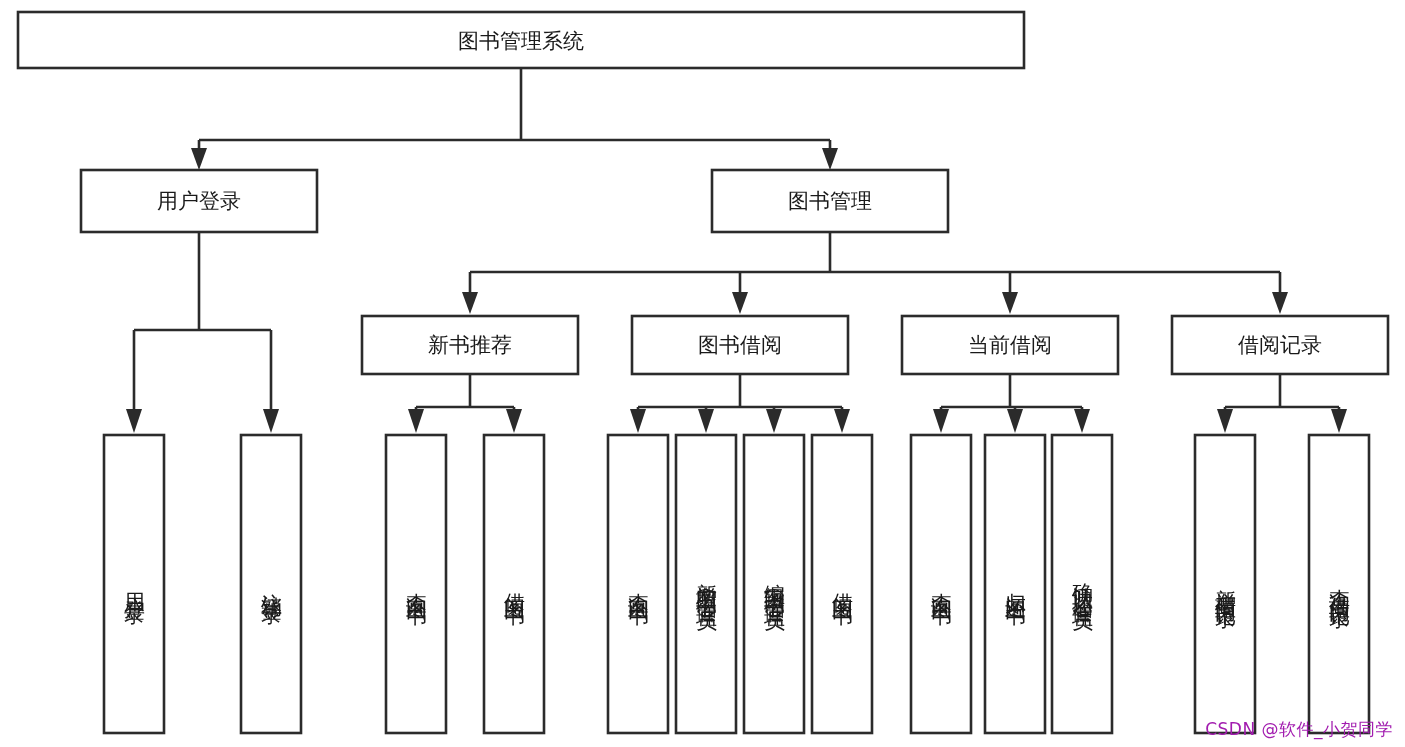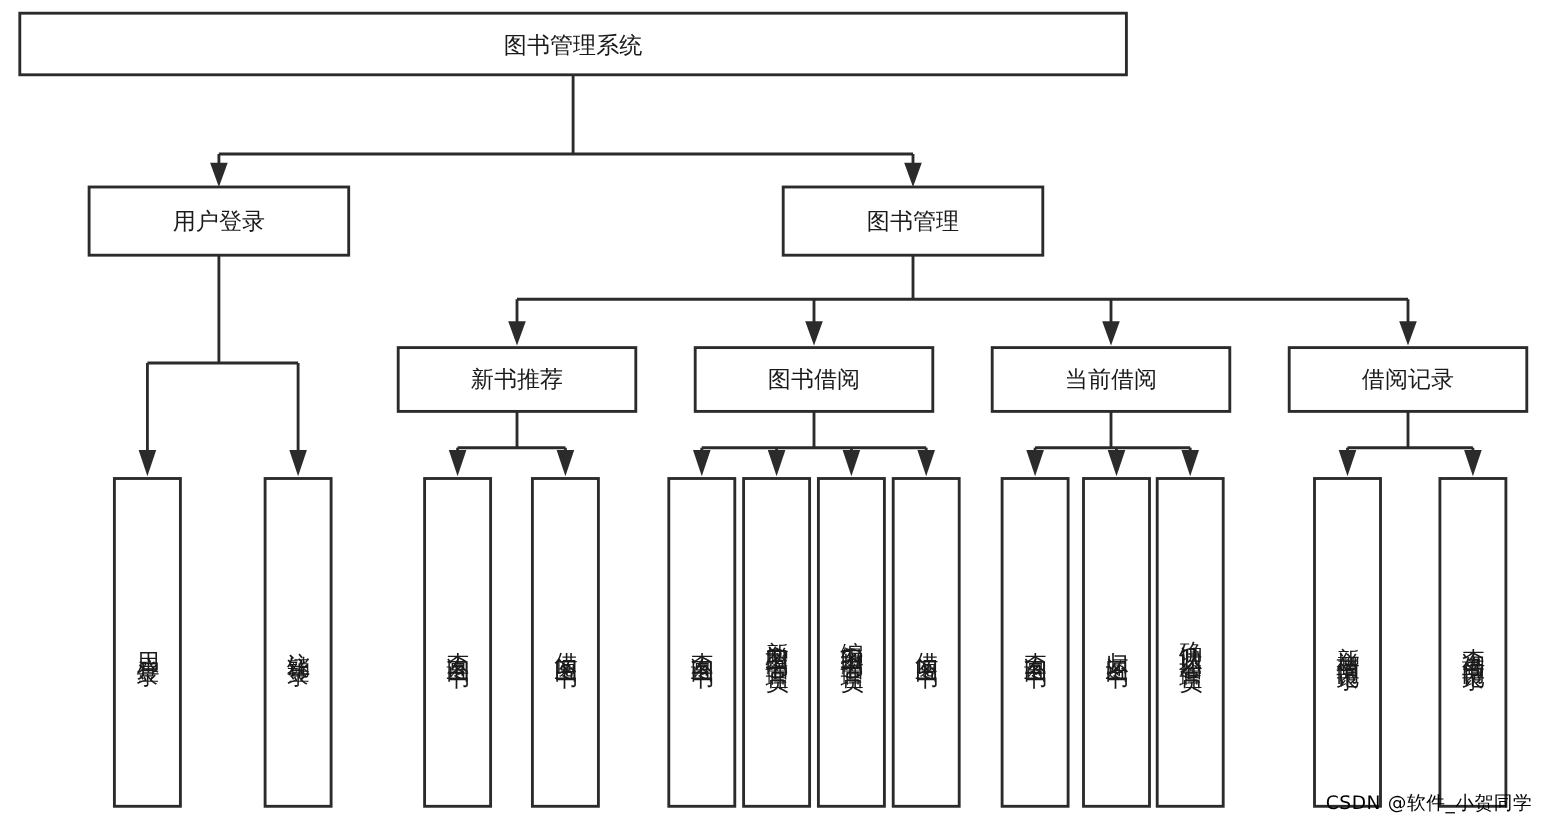--- a/index.html
+++ b/index.html
@@ -43,21 +43,21 @@
   .arrowhead {
     fill: #2b2b2b;
     stroke: none;
   }
   .watermark {
     position: absolute;
     right: 12px;
     bottom: 6px;
     font-family: "DejaVu Sans", "Liberation Sans", sans-serif;
     font-size: 17px;
-    color: #000000;
+    color: #a21caf;
     letter-spacing: 0.5px;
     white-space: nowrap;
     user-select: none;
     margin-left: 46px;
   }
 </style>
 </head>
 <body>
 
 <svg id="diagram" viewBox="0 0 1405 747" xmlns="http://www.w3.org/2000/svg">

